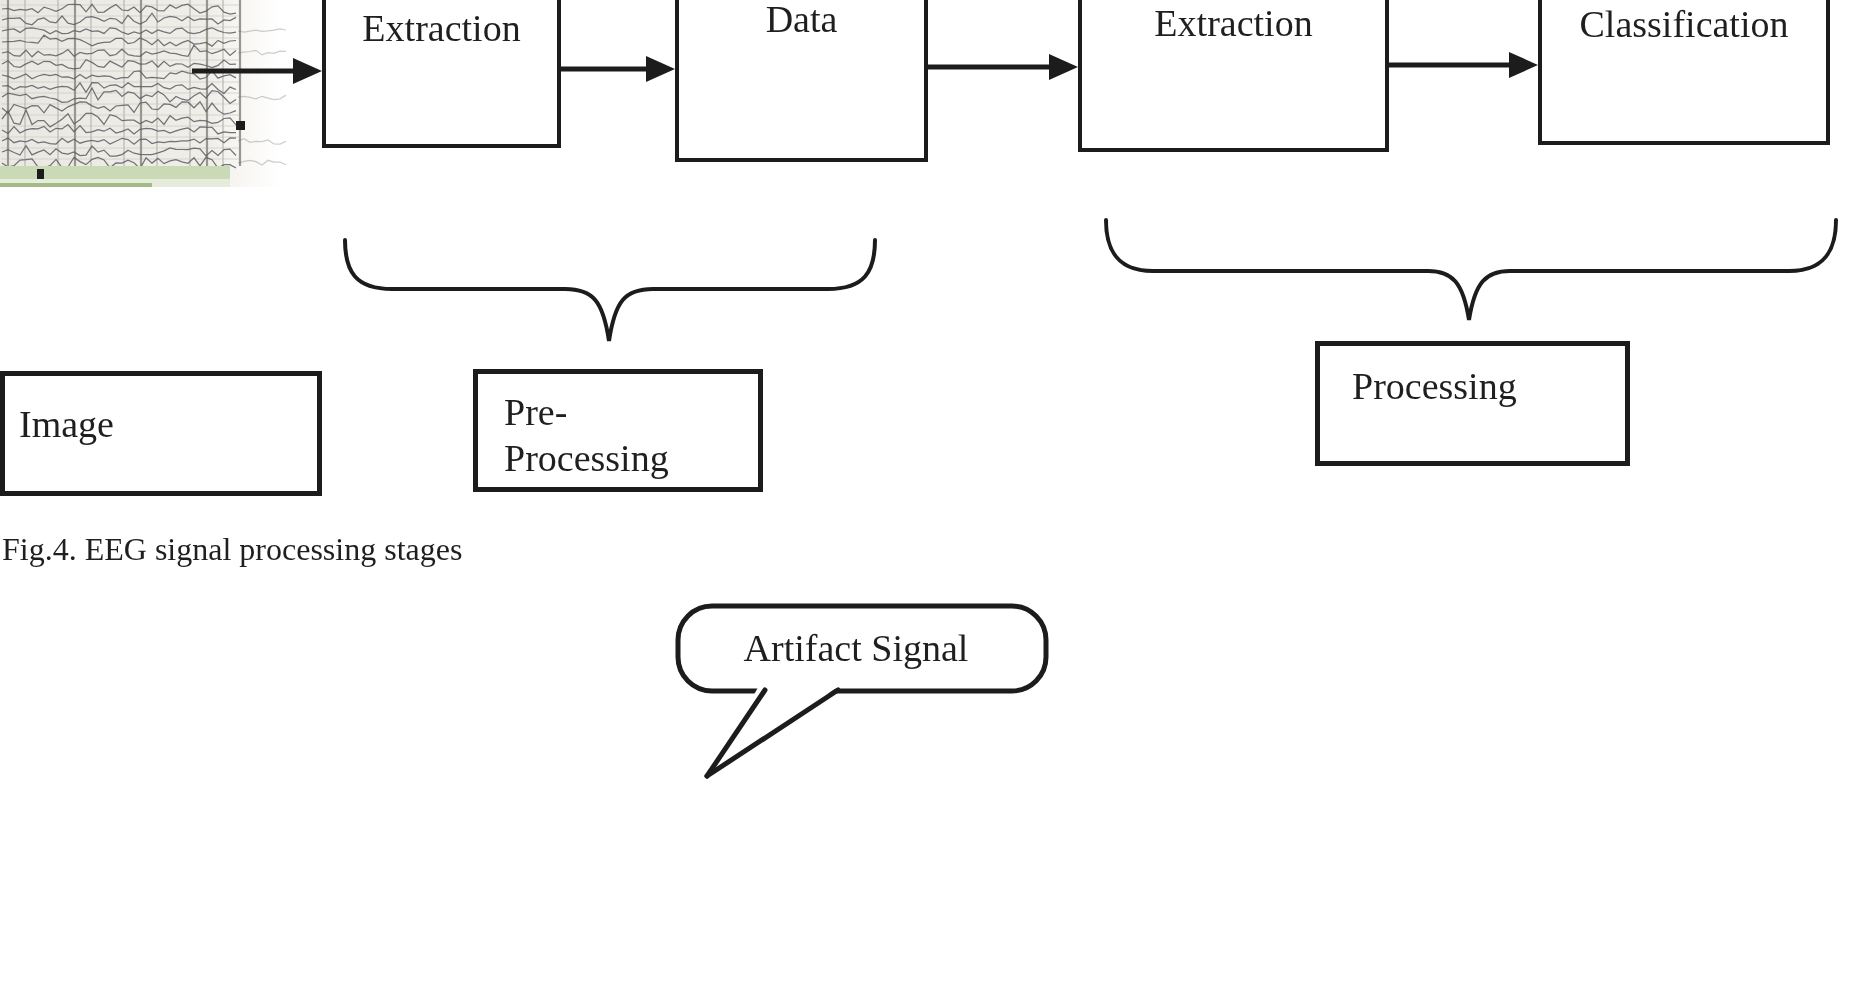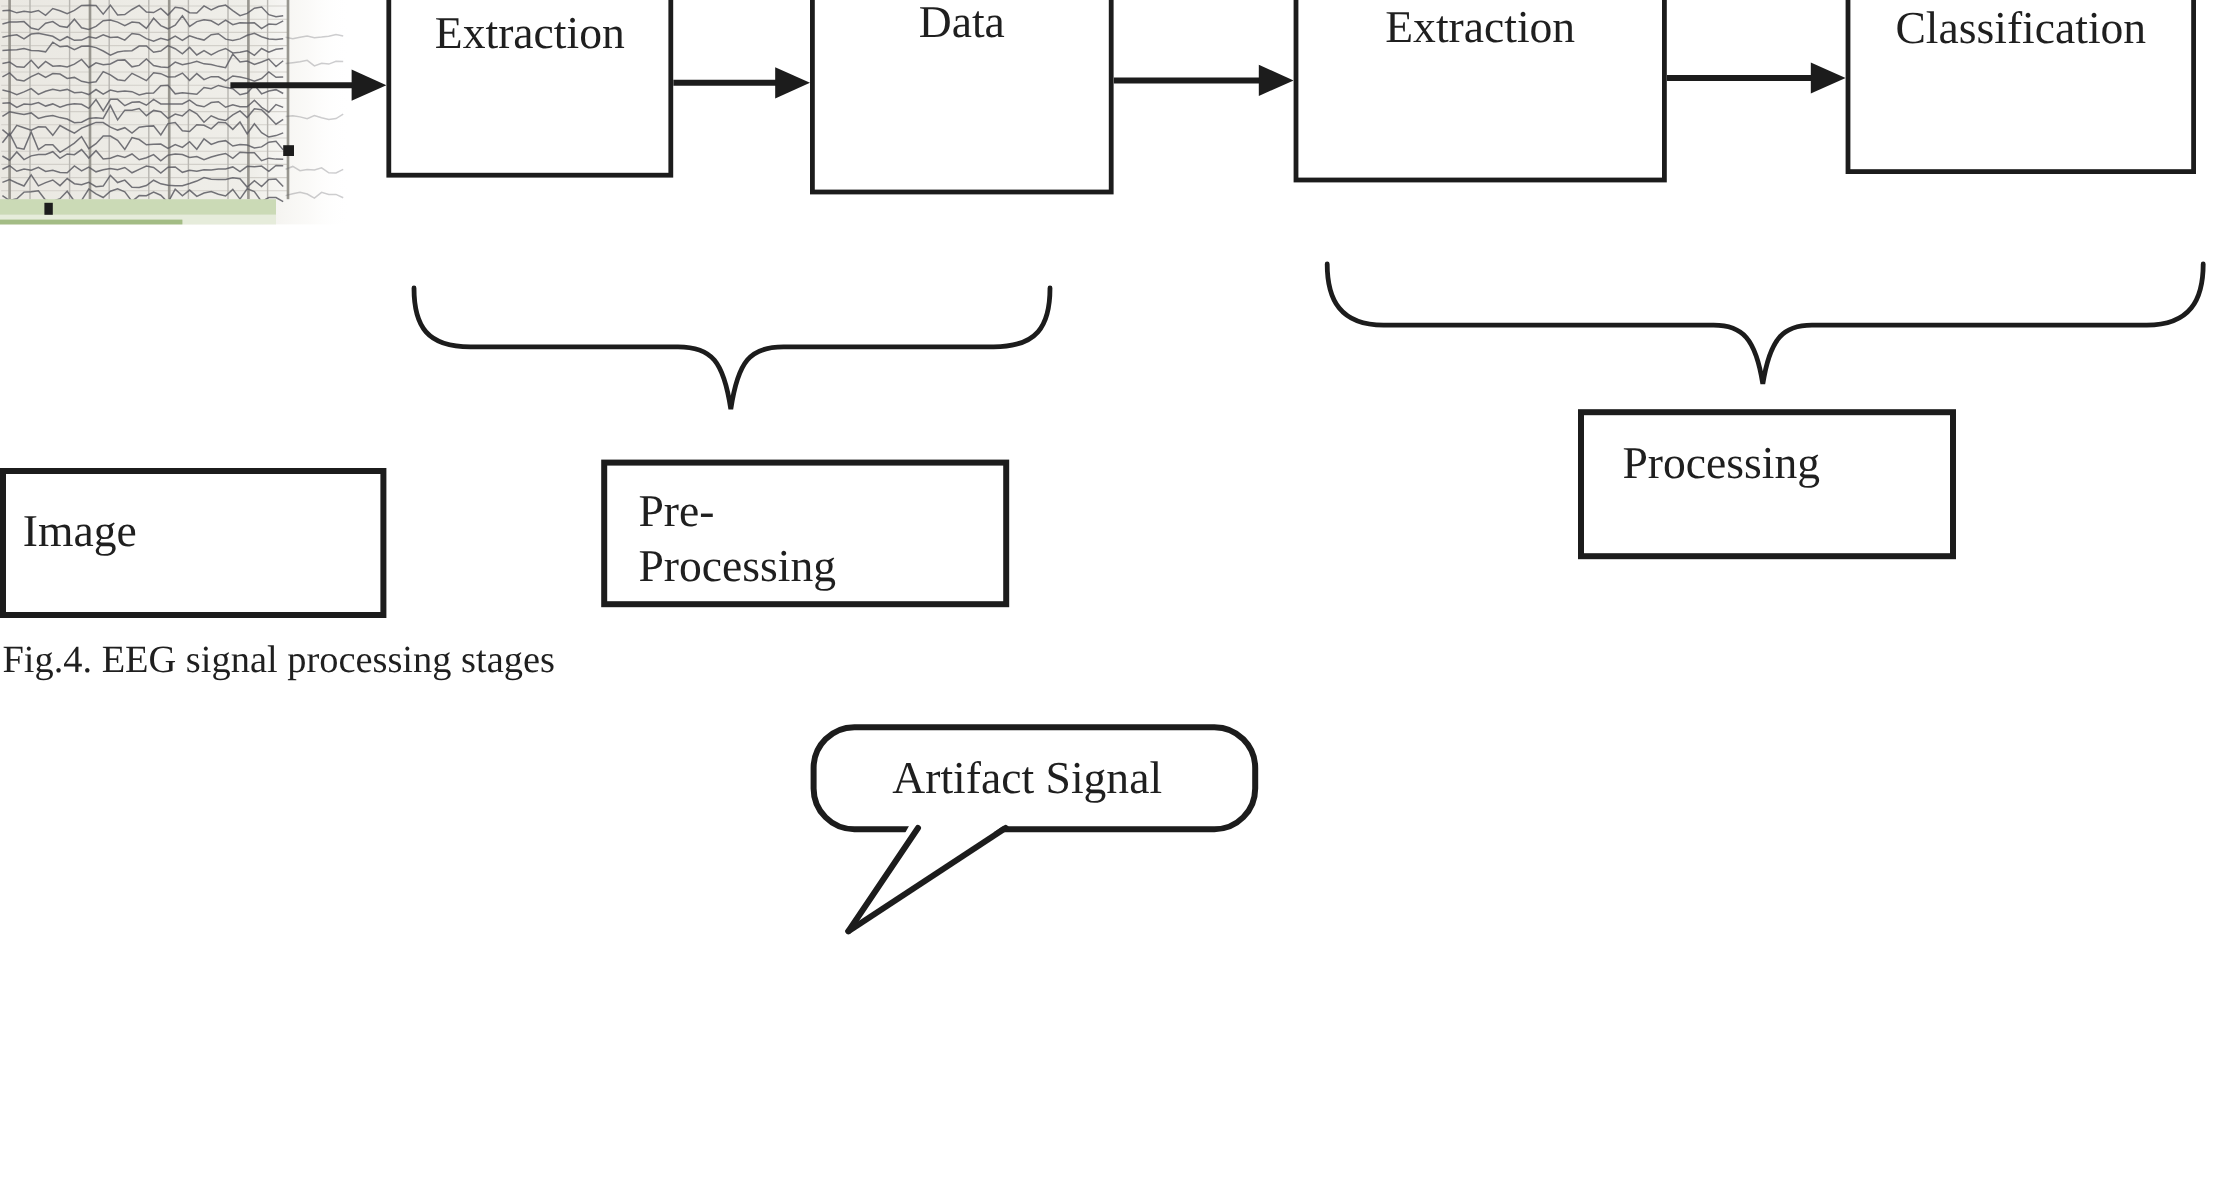--- a/index.html
+++ b/index.html
@@ -132,24 +132,24 @@
     <span>Data</span>
   </div>
   <div class="flow-box" style="left:1078px;top:-72px;width:311px;height:224px;padding-top:69px;">
     <span>Extraction</span>
   </div>
   <div class="flow-box" style="left:1538px;top:-78px;width:292px;height:223px;padding-top:76px;">
     <span>Classification</span>
     <span></span>
   </div>
 
-  <div class="stage-box" style="left:0px;top:390px;width:322px;height:125px;padding:25px 0 0 14px;">
+  <div class="stage-box" style="left:0px;top:371px;width:322px;height:125px;padding:25px 0 0 14px;">
     <span>Image</span>
   </div>
-  <div class="stage-box" style="left:473px;top:383px;width:340px;height:123px;padding:15px 0 0 26px;margin-left:28px;">
+  <div class="stage-box" style="left:473px;top:369px;width:290px;height:123px;padding:15px 0 0 26px;">
     <span>Pre-</span>
     <span>Processing</span>
   </div>
   <div class="stage-box" style="left:1315px;top:341px;width:315px;height:125px;padding:17px 0 0 32px;">
     <span>Processing</span>
   </div>
 
   <div class="caption" style="left:2px;top:531px;">Fig.4. EEG signal processing stages</div>
 </div>
 

